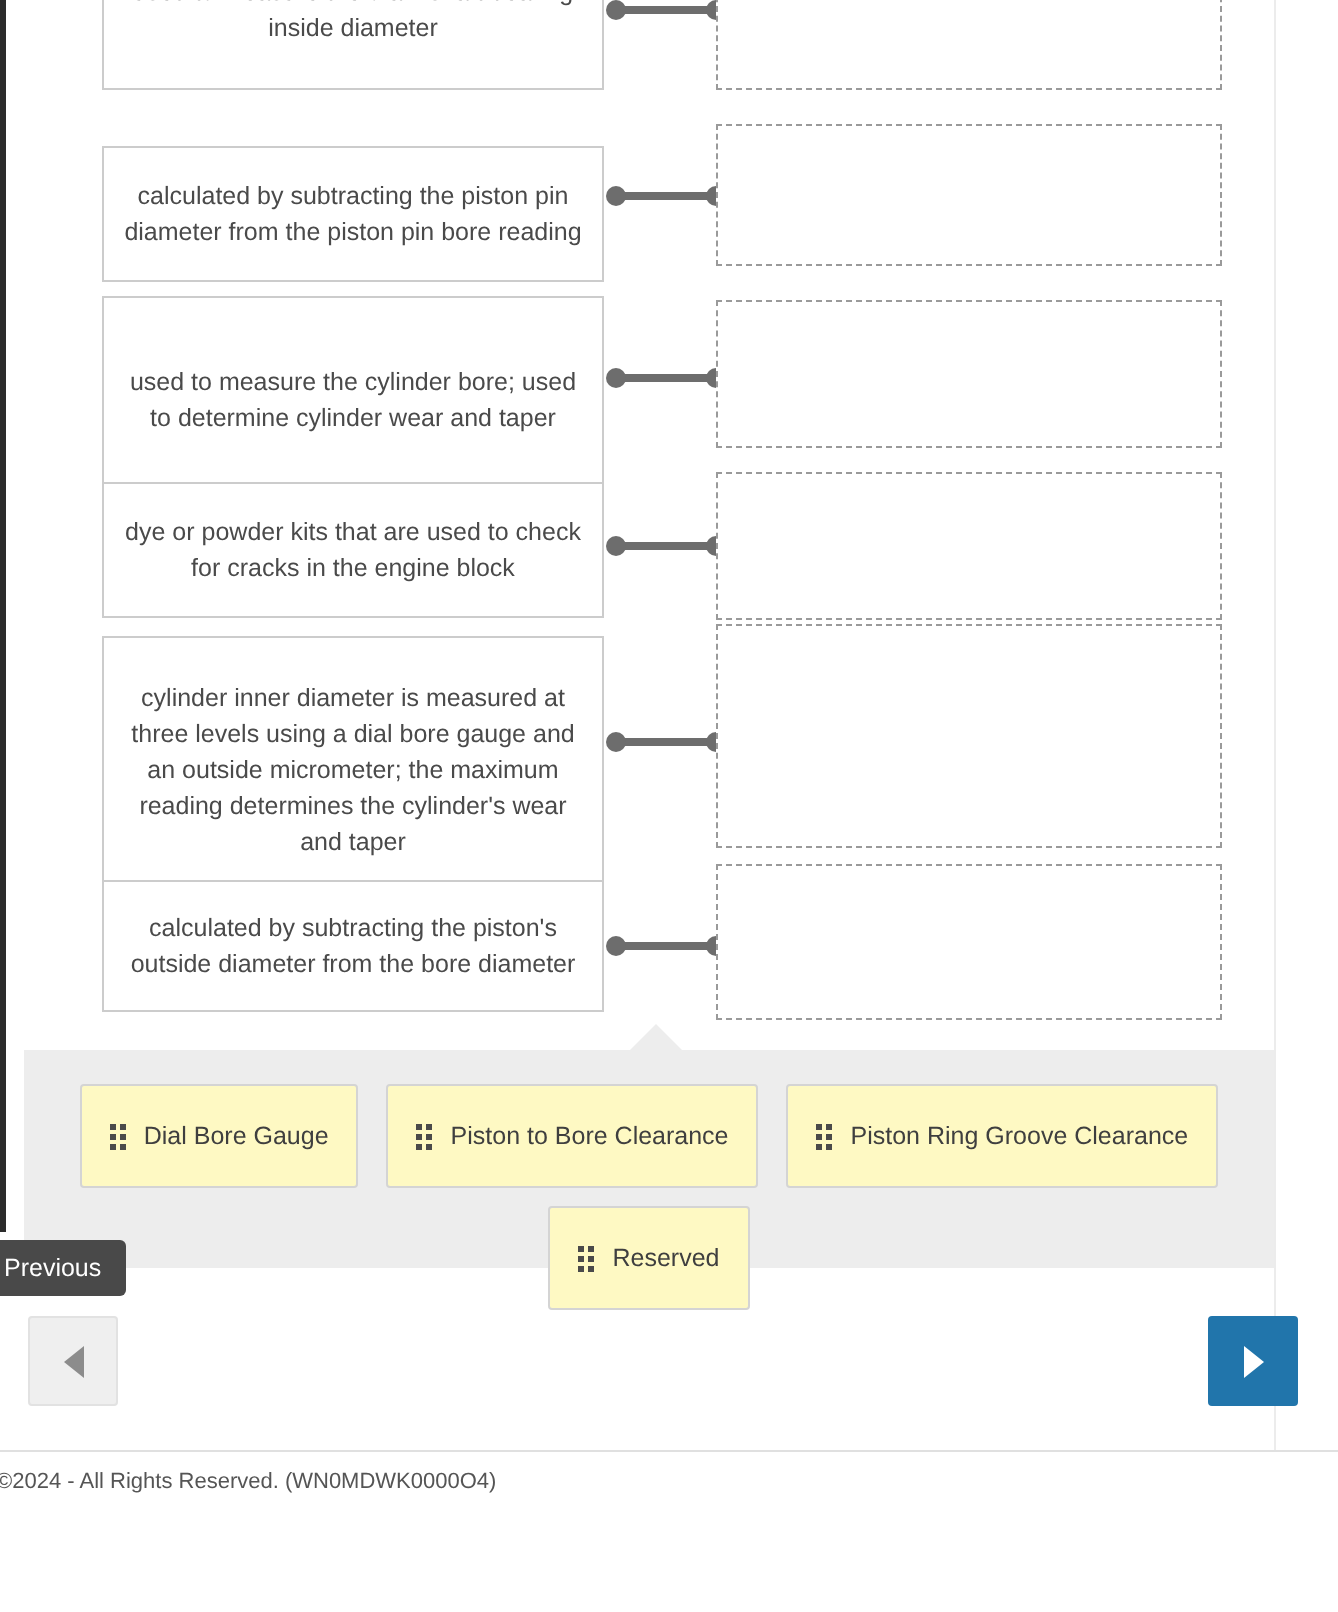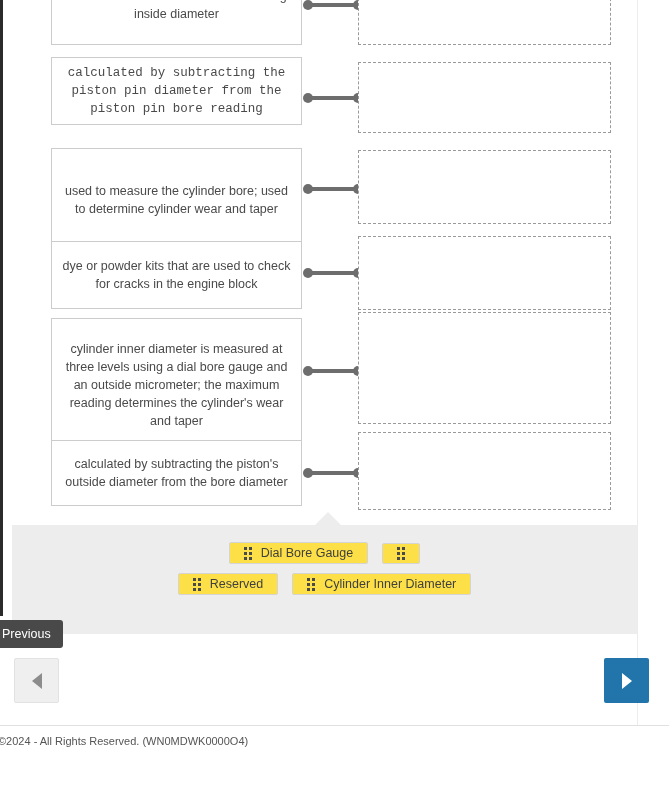--- a/index.html
+++ b/index.html
@@ -127,24 +127,24 @@
   .bank-row {
     display: flex;
     justify-content: center;
     align-items: center;
     gap: 14px;
   }
   .bank-row.row1 { padding-top: 17px; }
   .bank-row.row2 { padding-top: 9px; }
 
   .chip {
-    background: #fde047;
+    background: #fef9c3;
     border: 1px solid #d4d4d4;
     border-radius: 2px;
-    padding: 3px 14px;
+    padding: 18px 14px;
     font-size: 12.5px;
     color: #3f3f3f;
     display: inline-flex;
     align-items: center;
     gap: 9px;
     white-space: nowrap;
     cursor: move;
   }
   .grip {
     display: inline-grid;
@@ -251,21 +251,21 @@
       <div class="prompt-card" style="top:0; height:81px;">used to measure the crankshaft bearing inside diameter</div>
       <div class="connector" style="top:36px;">
         <div class="bar"></div>
         <div class="dot left"></div>
         <div class="dot right"></div>
       </div>
       <div class="drop-zone" style="top:0; height:81px;"></div>
     </div>
 
     <div class="match-row" style="top:57px;">
-      <div class="prompt-card" style="top:0; height:68px;font-family:Liberation Mono, monospace;">calculated by subtracting the piston pin diameter from the piston pin bore reading</div>
+      <div class="prompt-card" style="top:16px; height:68px;">calculated by subtracting the piston pin diameter from the piston pin bore reading</div>
       <div class="connector" style="top:36px;">
         <div class="bar"></div>
         <div class="dot left"></div>
         <div class="dot right"></div>
       </div>
       <div class="drop-zone" style="top:5px; height:71px;"></div>
     </div>
 
     <div class="match-row" style="top:148px;">
       <div class="prompt-card" style="top:0; height:104px;">used to measure the cylinder bore; used to determine cylinder wear and taper</div>
@@ -326,45 +326,46 @@
       </div>
       <div class="chip">
         <span class="grip">
             <i></i>
             <i></i>
             <i></i>
             <i></i>
             <i></i>
             <i></i>
           </span>
+        <span>Piston to Bore Clearance</span>
+      </div>
+      <div class="chip">
+        <span class="grip">
+            <i></i>
+            <i></i>
+            <i></i>
+            <i></i>
+            <i></i>
+            <i></i>
+          </span>
+        <span>Piston Ring Groove Clearance</span>
       </div>
     </div>
     <div class="bank-row row2">
       <div class="chip">
         <span class="grip">
             <i></i>
             <i></i>
             <i></i>
             <i></i>
             <i></i>
             <i></i>
           </span>
         <span>Reserved</span>
       </div>
-      <div class="chip">
-        <span class="grip">
-            <i></i>
-            <i></i>
-            <i></i>
-            <i></i>
-            <i></i>
-            <i></i>
-          </span>
-        <span>Cylinder Inner Diameter</span>
-      </div>
     </div>
   </div>
 
   <div class="nav-area">
     <div class="btn-prev">
       <span class="tri-left"></span>
     </div>
     <div class="btn-next">
       <span class="tri-right"></span>
     </div>

